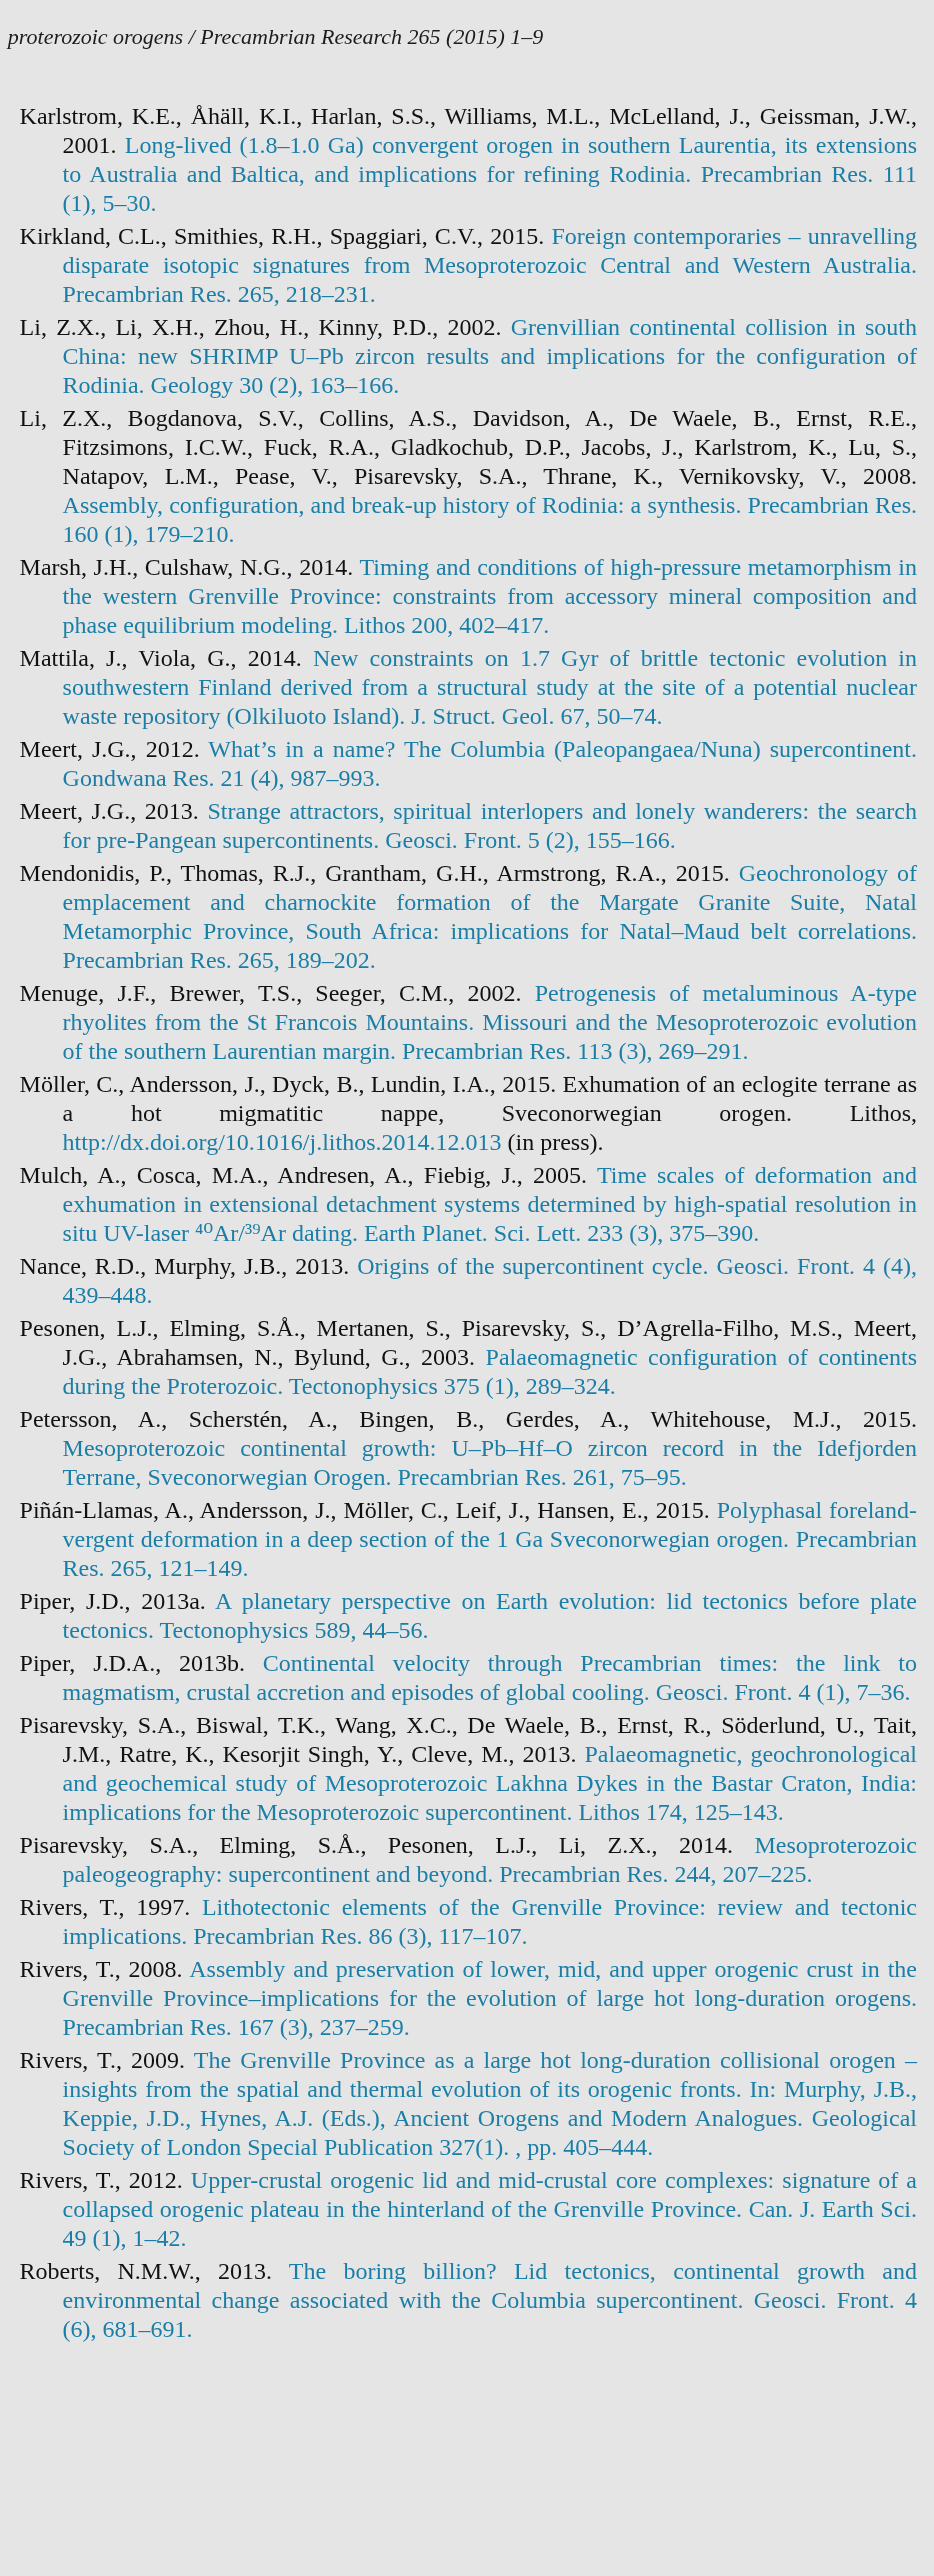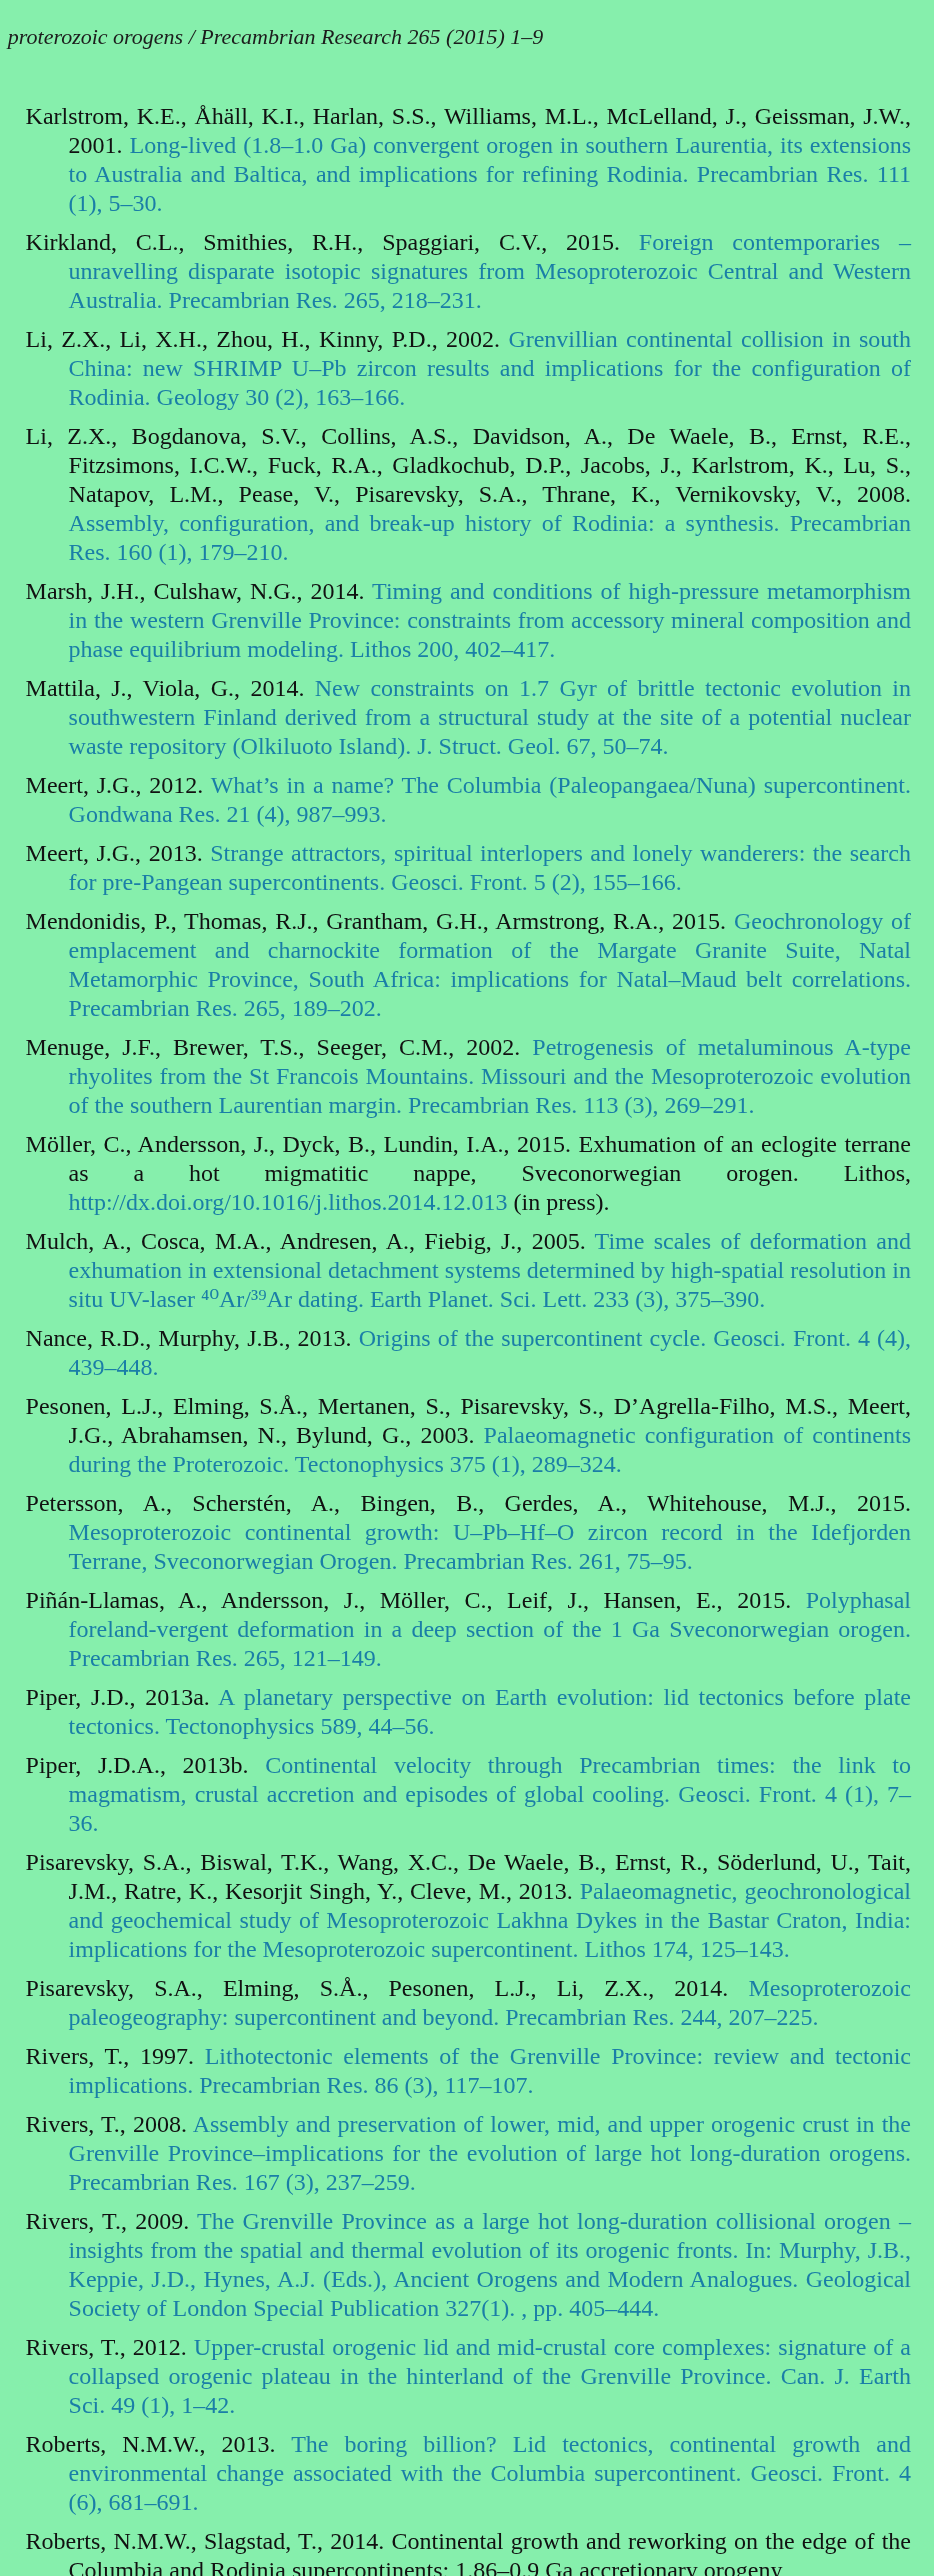--- a/index.html
+++ b/index.html
@@ -5,39 +5,39 @@
   html, body {
     margin: 0;
     padding: 0;
     background: #ffffff;
   }
   .page {
     position: relative;
     width: 935px;
     height: 2576px;
     overflow: hidden;
-    background: #86efac;
+    background: #e5e5e5;
     box-sizing: border-box;
     padding: 21px 14px 0 15.6px;
     font-family: "Liberation Serif", "DejaVu Serif", serif;
     color: #111111;
   }
   .running-head {
     font-style: italic;
     font-size: 22px;
     line-height: 31px;
     color: #1c1c1c;
     margin: 0 0 50px -7.8px; 
     white-space: nowrap;
   }
   .reference-list {
     margin: 0;
   }
   .ref {
-    margin: 10px;
+    margin: 4px;
     font-size: 24px;
     line-height: 29px;
     text-align: justify;
     padding-left: 43px;
     text-indent: -43px;
     color: #111111;
   }
   .ref-link {
     color: var(--link-color, #1A7EA7);
     cursor: pointer;
@@ -70,16 +70,15 @@
       <p class="ref"><span class="ref-plain">Piñán-Llamas, A., Andersson, J., Möller, C., Leif, J., Hansen, E., 2015. </span><span class="ref-link">Polyphasal foreland-vergent deformation in a deep section of the 1 Ga Sveconorwegian orogen. Precambrian Res. 265, 121–149.</span></p>
       <p class="ref"><span class="ref-plain">Piper, J.D., 2013a. </span><span class="ref-link">A planetary perspective on Earth evolution: lid tectonics before plate tectonics. Tectonophysics 589, 44–56.</span></p>
       <p class="ref"><span class="ref-plain">Piper, J.D.A., 2013b. </span><span class="ref-link">Continental velocity through Precambrian times: the link to magmatism, crustal accretion and episodes of global cooling. Geosci. Front. 4 (1), 7–36.</span></p>
       <p class="ref"><span class="ref-plain">Pisarevsky, S.A., Biswal, T.K., Wang, X.C., De Waele, B., Ernst, R., Söderlund, U., Tait, J.M., Ratre, K., Kesorjit Singh, Y., Cleve, M., 2013. </span><span class="ref-link">Palaeomagnetic, geochronological and geochemical study of Mesoproterozoic Lakhna Dykes in the Bastar Craton, India: implications for the Mesoproterozoic supercontinent. Lithos 174, 125–143.</span></p>
       <p class="ref"><span class="ref-plain">Pisarevsky, S.A., Elming, S.Å., Pesonen, L.J., Li, Z.X., 2014. </span><span class="ref-link">Mesoproterozoic paleogeography: supercontinent and beyond. Precambrian Res. 244, 207–225.</span></p>
       <p class="ref"><span class="ref-plain">Rivers, T., 1997. </span><span class="ref-link">Lithotectonic elements of the Grenville Province: review and tectonic implications. Precambrian Res. 86 (3), 117–107.</span></p>
       <p class="ref"><span class="ref-plain">Rivers, T., 2008. </span><span class="ref-link">Assembly and preservation of lower, mid, and upper orogenic crust in the Grenville Province–implications for the evolution of large hot long-duration orogens. Precambrian Res. 167 (3), 237–259.</span></p>
       <p class="ref"><span class="ref-plain">Rivers, T., 2009. </span><span class="ref-link">The Grenville Province as a large hot long-duration collisional orogen – insights from the spatial and thermal evolution of its orogenic fronts. In: Murphy, J.B., Keppie, J.D., Hynes, A.J. (Eds.), Ancient Orogens and Modern Analogues. Geological Society of London Special Publication 327(1). , pp. 405–444.</span></p>
       <p class="ref"><span class="ref-plain">Rivers, T., 2012. </span><span class="ref-link">Upper-crustal orogenic lid and mid-crustal core complexes: signature of a collapsed orogenic plateau in the hinterland of the Grenville Province. Can. J. Earth Sci. 49 (1), 1–42.</span></p>
       <p class="ref"><span class="ref-plain">Roberts, N.M.W., 2013. </span><span class="ref-link">The boring billion? Lid tectonics, continental growth and environmental change associated with the Columbia supercontinent. Geosci. Front. 4 (6), 681–691.</span></p>
-      <p class="ref"><span class="ref-plain">Roberts, N.M.W., Slagstad, T., 2014. Continental growth and reworking on the edge of the Columbia and Rodinia supercontinents; 1.86–0.9 Ga accretionary orogeny</span></p>
     </div>
 </div>
 
 
 </body></html>

